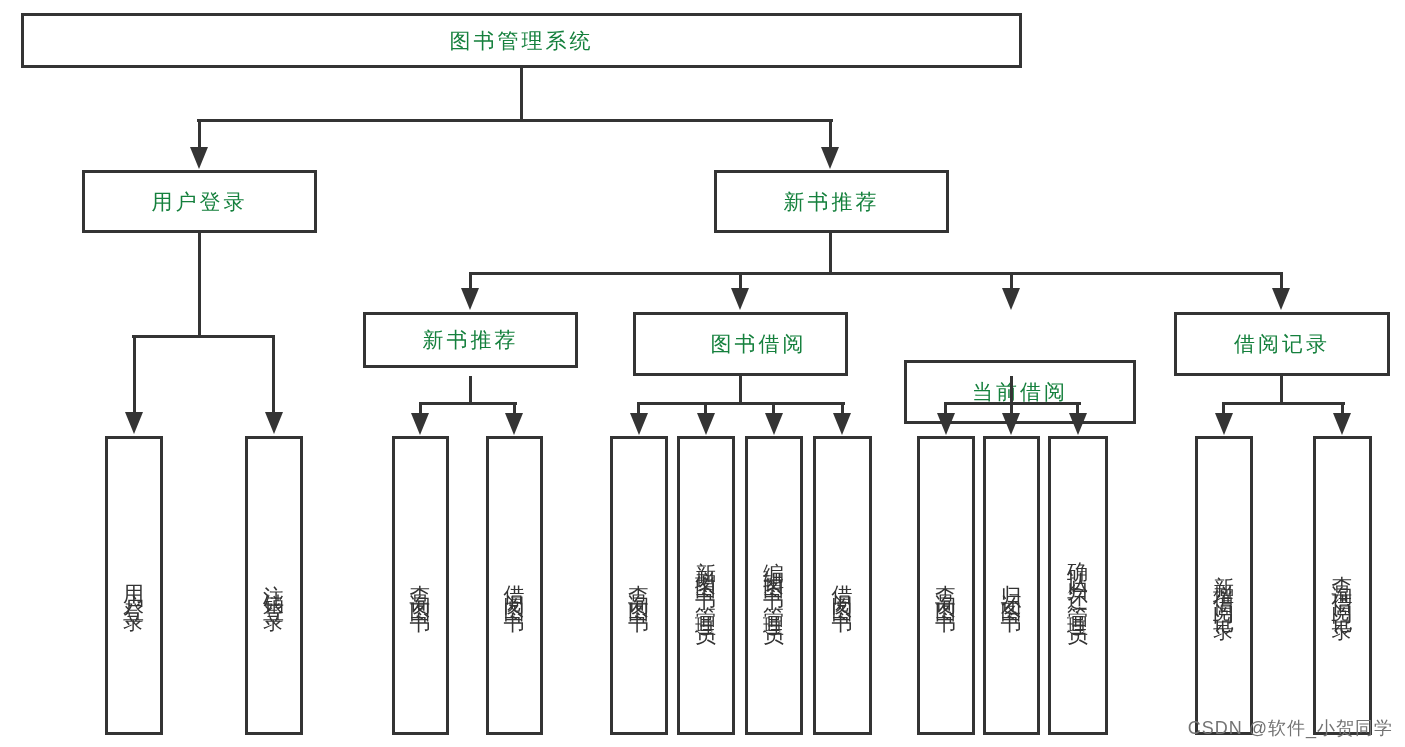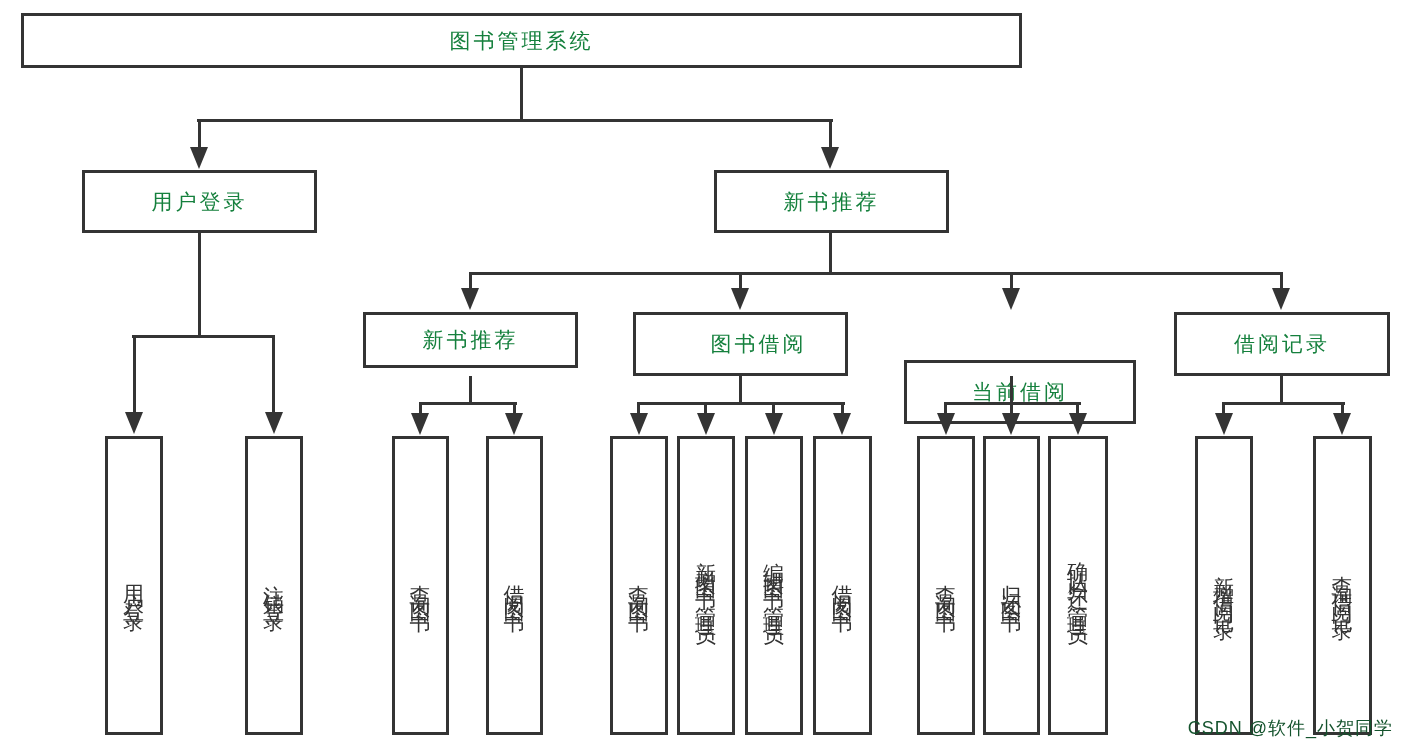--- a/index.html
+++ b/index.html
@@ -43,21 +43,21 @@
     position: absolute;
     width: 0;
     height: 0;
     border-left: 9px solid transparent;
     border-right: 9px solid transparent;
     border-top: 22px solid #343434;
   }
   .watermark {
     position: absolute;
     font-size: 18px;
-    color: #14532d;
+    color: #737373;
     letter-spacing: 1px;
     white-space: nowrap;
     z-index: 5;
     text-align: right;
   }
 </style>
 </head>
 <body>
 
 <div class="canvas">

